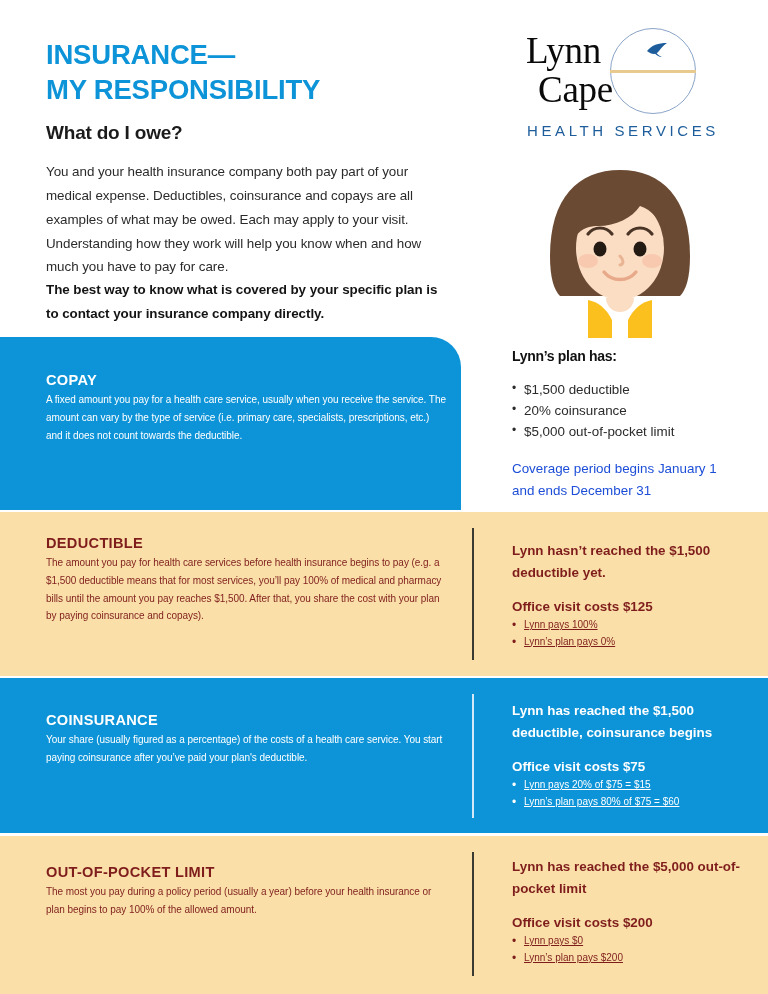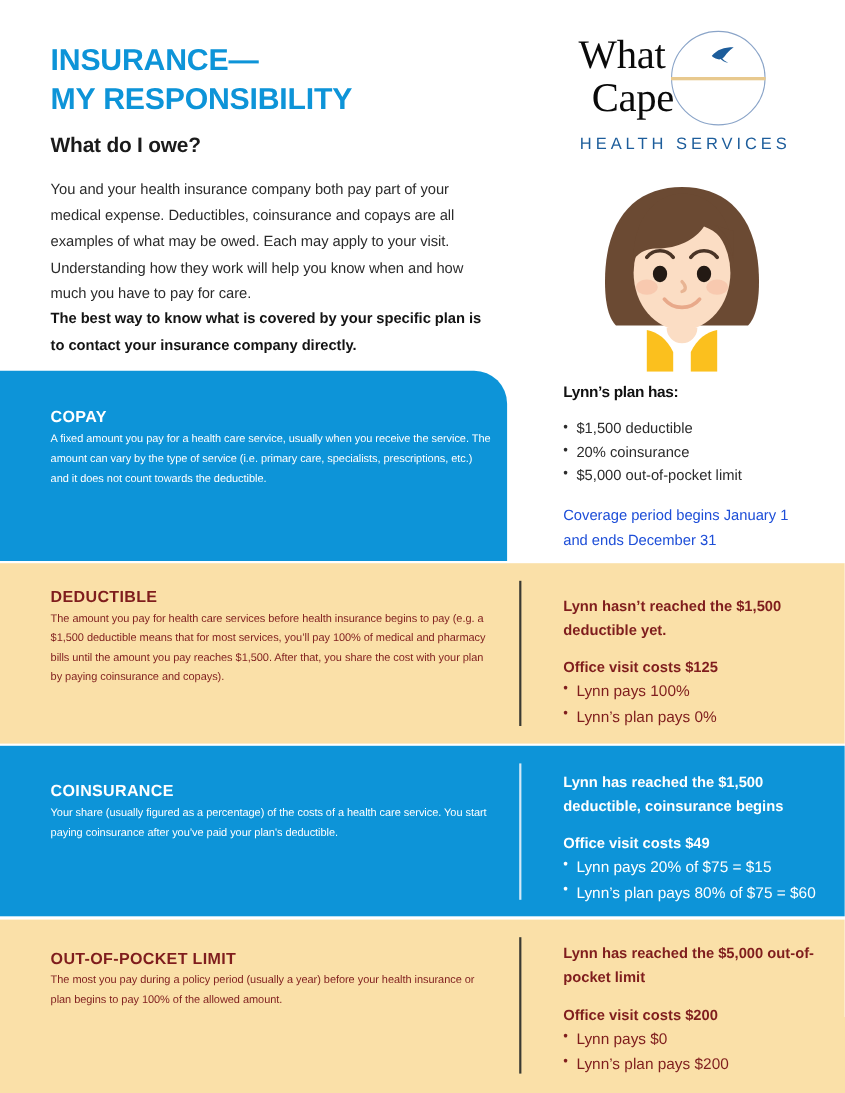--- a/index.html
+++ b/index.html
@@ -210,24 +210,25 @@
     font-weight: bold;
     line-height: 1.62;
   }
   .example-cost {
     font-size: 13.4px;
     font-weight: bold;
     margin-top: 16px;
   }
   .example-list { list-style: none; margin-top: 3px; }
   .example-list li {
-    font-size: 14px;
+    font-size: 10px;
     line-height: 1.62;
     padding-left: 12px;
     position: relative;
+    text-decoration: underline;
   }
   .example-list li::before {
     content: "\2022";
     position: absolute;
     left: 0; top: -1px;
     font-size: 12px;
   }
 
   .divider {
     position: absolute;
@@ -255,21 +256,21 @@
     <p id="intro-bold">The best way to know what is covered by your specific plan is to contact your insurance company directly.</p>
 
     <div id="logo">
       <div id="logo-mark">
         <div id="logo-circle"></div>
         <div id="logo-horizon"></div>
         <svg id="logo-bird" viewBox="0 0 22 16">
           <path d="M1 9 C6 3, 12 1, 21 1 C17 4, 15 6, 13 9 C10 13, 6 13, 1 9 Z" fill="#1d5d9b"></path>
           <path d="M9 9 C11 12, 13 14, 16 15 C13 15, 10 13, 8.5 11 Z" fill="#1d5d9b"></path>
         </svg>
-        <div id="logo-outer">What</div>
+        <div id="logo-outer">Lynn</div>
         <div id="logo-cape">Cape</div>
       </div>
       <div id="logo-tag">HEALTH SERVICES</div>
     </div>
 
     <svg id="avatar" viewBox="0 0 200 178">
 
       <path d="M68 178 L68 140 C78 142, 86 148, 92 160 L92 178 Z" fill="#fbc01e"></path>
       <path d="M132 178 L132 140 C122 142, 114 148, 108 160 L108 178 Z" fill="#fbc01e"></path>
 
@@ -333,21 +334,21 @@
   </div>
 
   <div class="band band-blue" id="band-coinsurance"></div>
   <div class="divider divider-light" style="top:694px; height:124px;"></div>
   <div class="term on-blue" style="top:712px;">
     <div class="term-title">COINSURANCE</div>
     <div class="term-body">Your share (usually figured as a percentage) of the costs of a health care service. You start paying coinsurance after you’ve paid your plan's deductible.</div>
   </div>
   <div class="example on-blue" style="top:700px;">
     <div class="example-head">Lynn has reached the $1,500 deductible, coinsurance begins</div>
-    <div class="example-cost">Office visit costs $49</div>
+    <div class="example-cost">Office visit costs $75</div>
     <ul class="example-list">
       <li>Lynn pays 20% of $75 = $15</li>
       <li>Lynn’s plan pays 80% of $75 = $60</li>
     </ul>
   </div>
 
   <div class="band band-yellow" id="band-oop"></div>
   <div class="divider divider-dark" style="top:852px; height:124px;"></div>
   <div class="term on-yellow" style="top:864px;">
     <div class="term-title">OUT-OF-POCKET LIMIT</div>

